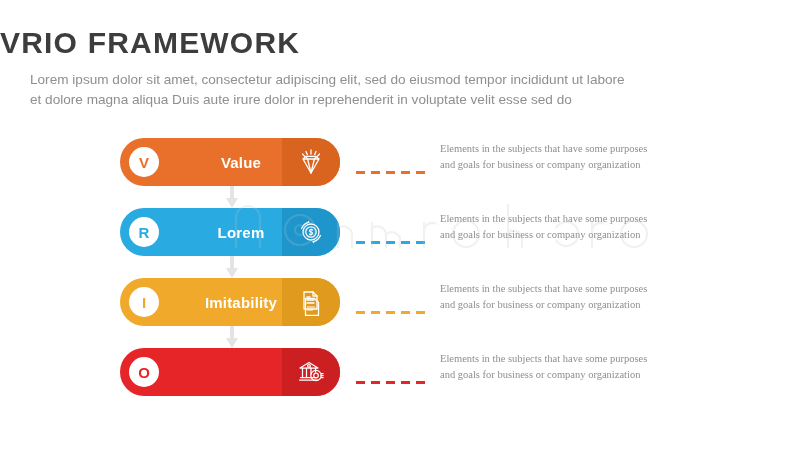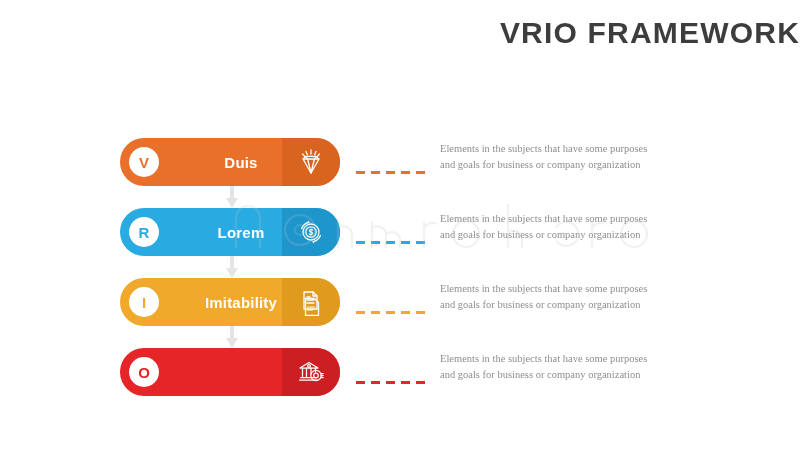--- a/index.html
+++ b/index.html
@@ -4,21 +4,21 @@
 <style>
   * { margin:0; padding:0; box-sizing:border-box; }
   html,body { width:800px; height:450px; overflow:hidden; }
   body {
     background:#ffffff;
     font-family:"Liberation Sans", sans-serif;
     position:relative;
   }
 
   
-  .header { width:100%; padding-top:14px; text-align:right; }
+  .header { width:100%; padding-top:24px; text-align:left; }
   .title {
     font-size:30px;
     font-weight:bold;
     color:#3d3d3d;
     letter-spacing:1.2px;
     line-height:38px;
   }
   .subtitle {
     margin:8px auto 0;
     width:740px;
@@ -131,20 +131,24 @@
     pointer-events:none;
     z-index:5;
     opacity:0.22;
   }
 </style>
 </head>
 <body>
 
 <div class="header">
   <div class="title">VRIO FRAMEWORK</div>
+  <div class="subtitle">
+    <div>Lorem ipsum dolor sit amet, consectetur adipiscing elit, sed do eiusmod tempor incididunt ut labore</div>
+    <div>et dolore magna aliqua Duis aute irure dolor in reprehenderit in voluptate velit esse sed do</div>
+  </div>
 </div>
 
 <div class="diagram">
 
   <div class="arrow arrow-0">
     <svg width="16" height="22" viewBox="0 0 16 22">
         <path d="M6 0 h4 v12 h4 L8 22 L2 12 h4 z" fill="#e3e4e6"></path>
       </svg>
   </div>
   <div class="arrow arrow-1">
@@ -174,21 +178,21 @@
             <path d="M5 11 l2.8 -2.6 h10.4 L21 11"></path>
             <path d="M9.6 11 L13 25 L16.4 11"></path>
             <path d="M7.8 8.4 L9.6 11"></path>
               <path d="M18.2 8.4 L16.4 11"></path>
           </g>
         </svg>
       </div>
       <div class="badge" style="color:#E8702A;">
         <span>V</span>
       </div>
-      <div class="bar-label">Duis</div>
+      <div class="bar-label">Value</div>
     </div>
     <div class="dash">
       <svg width="72" height="3" viewBox="0 0 72 3">
           <line x1="0" y1="1.5" x2="72" y2="1.5" stroke="#E8702A" stroke-width="3" stroke-dasharray="9 6"></line>
         </svg>
     </div>
     <div class="desc">
       <div>Elements in the subjects that have  some purposes</div>
       <div>and goals for business or company organization</div>
     </div>

